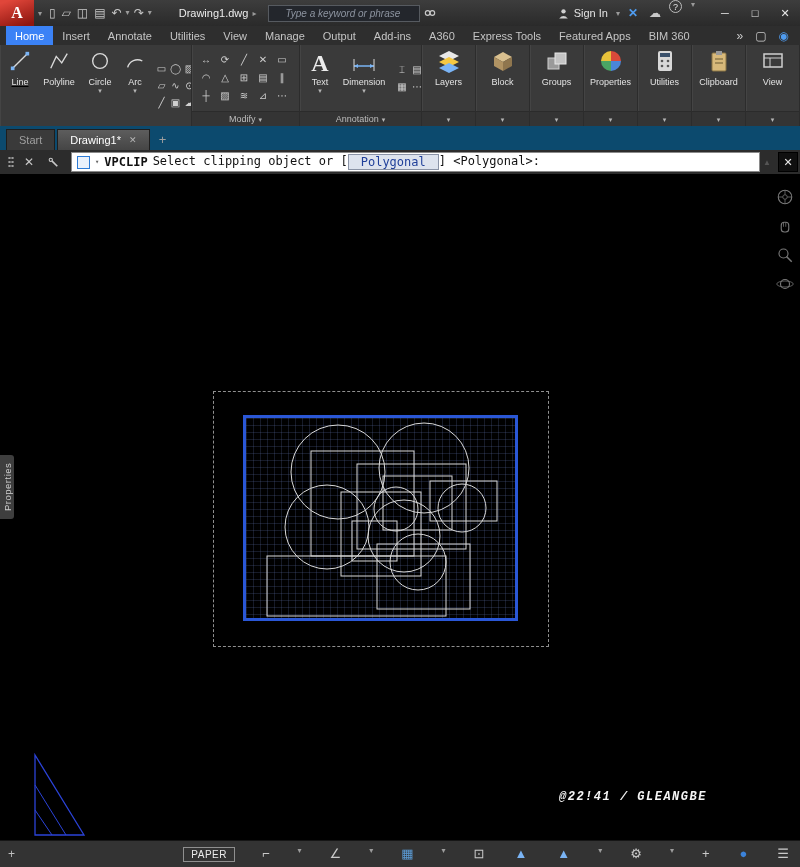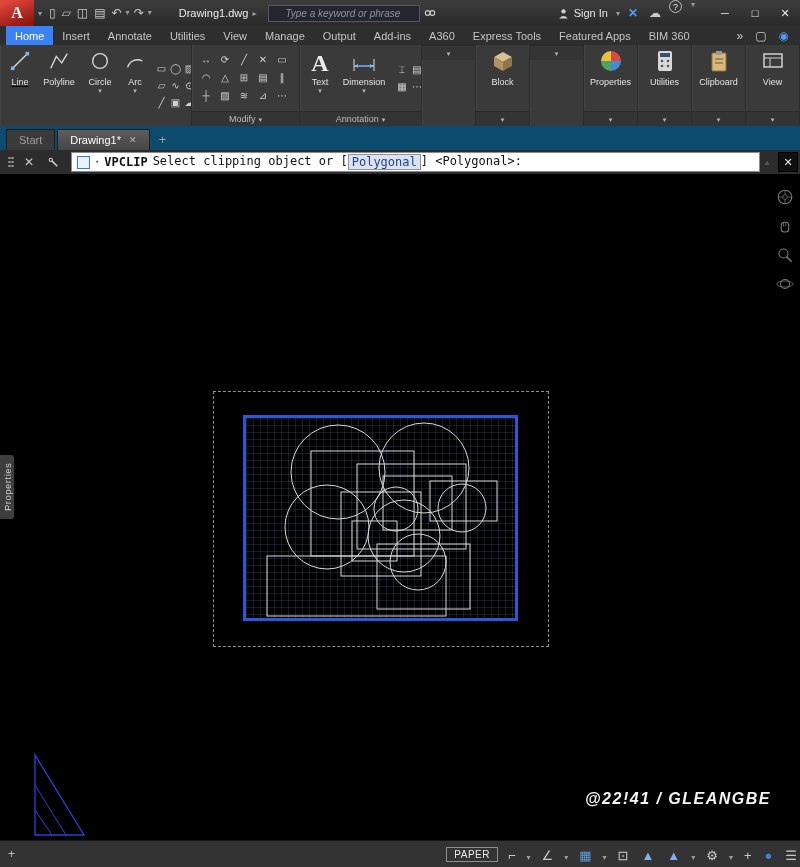--- a/index.html
+++ b/index.html
@@ -50,42 +50,42 @@
 .dtab.active{background:linear-gradient(#5d5d5d,#454545);color:#fff}
 .dtab .tclose{font-size:9px;color:#b5b5b5}
 .newtab{height:21px;width:22px;display:flex;align-items:center;justify-content:center;color:#9f9f9f;font-size:13px}
 
 
 #cmdrow{position:absolute;top:150px;left:0;right:0;height:24px;background:#2c2c2c;display:flex;align-items:center}
 #cmd-left{display:flex;align-items:center;gap:7px;padding:0 8px}
 .grip-dots{width:6px;height:12px;background:radial-gradient(circle,#9a9a9a 1px,transparent 1.3px);background-size:3px 4px}
 #cmd-field{flex:1;height:20px;background:#fff;border:1px solid #8a8a8a;display:flex;align-items:center;font-family:"DejaVu Sans Mono",monospace;font-size:12px;color:#111;padding:0 5px;gap:5px;white-space:nowrap;overflow:hidden}
 .cmd-sugg{width:13px;height:13px;border:1px solid #2e7cd6;background:#eaf2fc;display:inline-block}
-.cmd-opt{background:#dde3ee;border:1px solid #8a93a6;color:#20409a;padding:0 3px}
+.cmd-opt{background:#dde3ee;border:1px solid #8a93a6;color:#20409a;padding:0 12px}
 #cmd-cmd{font-weight:bold}
 #cmd-scroll{color:#555;font-size:8px;padding:0 3px}
 #cmd-close{width:20px;height:20px;background:#101010;color:#ececec;display:flex;align-items:center;justify-content:center;margin:0 2px 0 4px;font-size:11px;border:1px solid #000}
 
 
 #canvas{position:absolute;top:174px;left:0;width:800px;height:666px;background:#000;overflow:hidden}
 #dashed-frame{position:absolute;border:1px dashed #8f8f8f}
 #grid{position:absolute;background-image:linear-gradient(rgba(92,112,168,.24) 1px,transparent 1px),linear-gradient(90deg,rgba(92,112,168,.24) 1px,transparent 1px);background-size:7px 7px}
 #viewport-frame{position:absolute;border:3px solid #2a57d6}
 #shapes-svg{position:absolute;left:0;top:0}
 #props-tab{position:absolute;left:0;top:281px;width:14px;height:64px;background:#3e3e3e;color:#cfcfcf;font-size:9.5px;display:flex;align-items:center;justify-content:center;writing-mode:vertical-rl;transform:rotate(180deg);border-radius:3px 0 0 3px;letter-spacing:.5px}
 #navbar{position:absolute;right:4px;top:12px;display:flex;flex-direction:column;gap:7px;opacity:.85}
 #navbar .navbtn{width:22px;height:22px;display:flex;align-items:center;justify-content:center}
-#watermark{position:absolute;left:585px;top:616px;color:#f5f5f5;font-weight:bold;font-style:italic;font-size:16px;letter-spacing:1.5px;font-family:Liberation Sans, sans-serif;white-space:nowrap}
+#watermark{position:absolute;left:559px;top:616px;color:#f5f5f5;font-weight:bold;font-style:italic;font-size:12px;letter-spacing:1.5px;font-family:Liberation Mono, monospace;white-space:nowrap}
 
 
 #statusbar{position:absolute;bottom:0;left:0;right:0;height:27px;background:#333;border-top:1px solid #161616;display:flex;align-items:center}
 .stab{font-size:11px;color:#bfbfbf;padding:0 10px;height:27px;display:flex;align-items:center}
 .stab.active{background:#5b5b5b;color:#fff;font-weight:bold}
 #status-add{color:#bfbfbf;font-size:12px;padding:0 8px}
-#status-right{margin-left:auto;display:flex;align-items:flex-end;gap:7px;padding-right:0}
+#status-right{margin-left:auto;display:flex;align-items:flex-start;gap:24px;padding-right:8px}
 #paper-btn{font-size:10px;color:#ececec;border:1px solid #8f8f8f;padding:1px 7px;letter-spacing:.5px}
 #status-right .gicon{font-size:13px}
 #status-right .gicon.small{font-size:8px}
 </style>
 </head>
 <body>
 
 <div id="titlebar">
   <div class="alogo">A</div>
   <span class="tb-caret">▾</span>
@@ -261,20 +261,32 @@
           <span class="gicon">⋯</span>
         </div>
     </div>
     <div class="panel-footer">
       <span>Annotation</span>
         <span class="dd">▾</span>
     </div>
   </div>
   <div id="right-panels" style="display:flex;flex:1">
       <div class="panel" style="flex: 1 1 0%;">
+    <div class="panel-content" style="justify-content:center">
+      <div class="bigbtn" style="width:100%">
+        <span class="bb-icon">
+              <span><svg viewBox="0 0 24 24" width="24" height="26">
+                  <path d="M12 2 L22 7 12 12 2 7 Z" fill="#e8e8e8"></path>
+                  <path d="M12 8 L22 13 12 18 2 13 Z" fill="#f5c842"></path>
+                  <path d="M12 14 L22 19 12 24 2 19 Z" fill="#7ab4f5"></path>
+                </svg></span>
+            </span>
+        <span class="bb-label">Layers</span>
+      </div>
+    </div>
     <div class="panel-footer">
       <span class="dd">▾</span>
     </div>
       </div>
       <div class="panel" style="flex: 1 1 0%;">
     <div class="panel-content" style="justify-content:center">
       <div class="bigbtn" style="width:100%">
         <span class="bb-icon">
               <span><svg viewBox="0 0 24 24" width="24" height="26">
                   <path d="M12 3 L21 8 12 13 3 8 Z" fill="#d9c08f"></path>
@@ -283,20 +295,31 @@
                 </svg></span>
             </span>
         <span class="bb-label">Block</span>
       </div>
     </div>
     <div class="panel-footer">
       <span class="dd">▾</span>
     </div>
       </div>
       <div class="panel" style="flex: 1 1 0%;">
+    <div class="panel-content" style="justify-content:center">
+      <div class="bigbtn" style="width:100%">
+        <span class="bb-icon">
+              <span><svg viewBox="0 0 24 24" width="24" height="26">
+                  <rect x="3" y="9" width="11" height="11" fill="#9a9a9a" stroke="#d0d0d0"></rect>
+                  <rect x="10" y="4" width="11" height="11" fill="#c4c4c4" stroke="#e8e8e8"></rect>
+                </svg></span>
+            </span>
+        <span class="bb-label">Groups</span>
+      </div>
+    </div>
     <div class="panel-footer">
       <span class="dd">▾</span>
     </div>
       </div>
       <div class="panel" style="flex: 1 1 0%;">
     <div class="panel-content" style="justify-content:center">
       <div class="bigbtn" style="width:100%">
         <span class="bb-icon">
               <span><svg viewBox="0 0 24 24" width="24" height="26">
                   <path d="M12 12 L12 2 A10 10 0 0 1 22 12 Z" fill="#d94a3a"></path>

